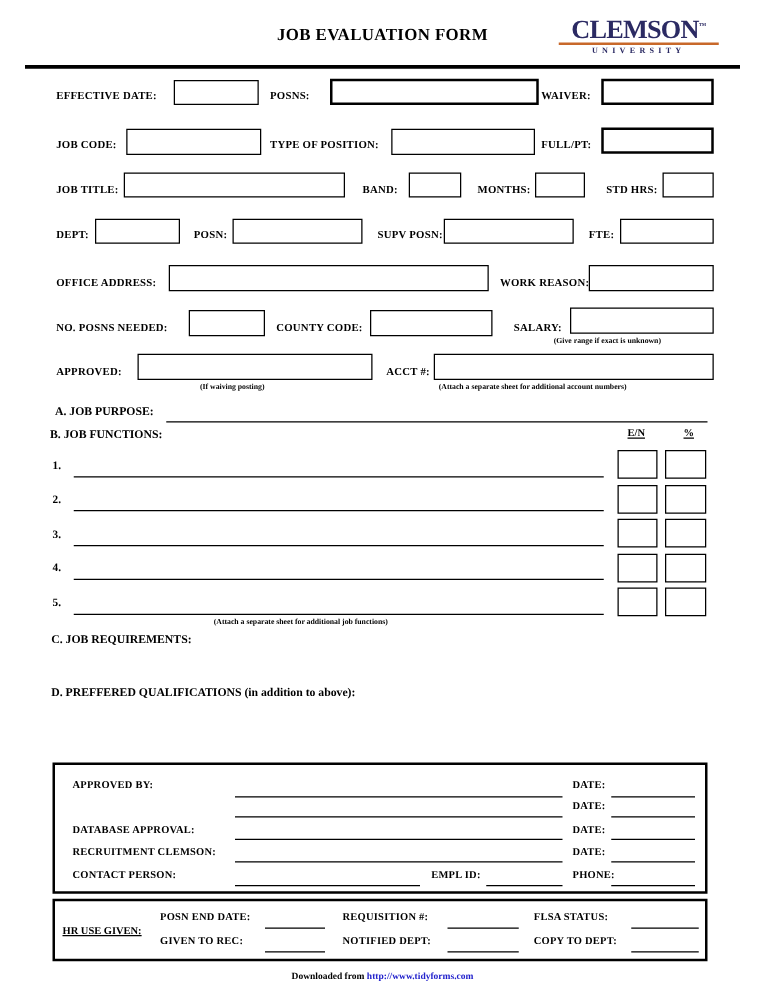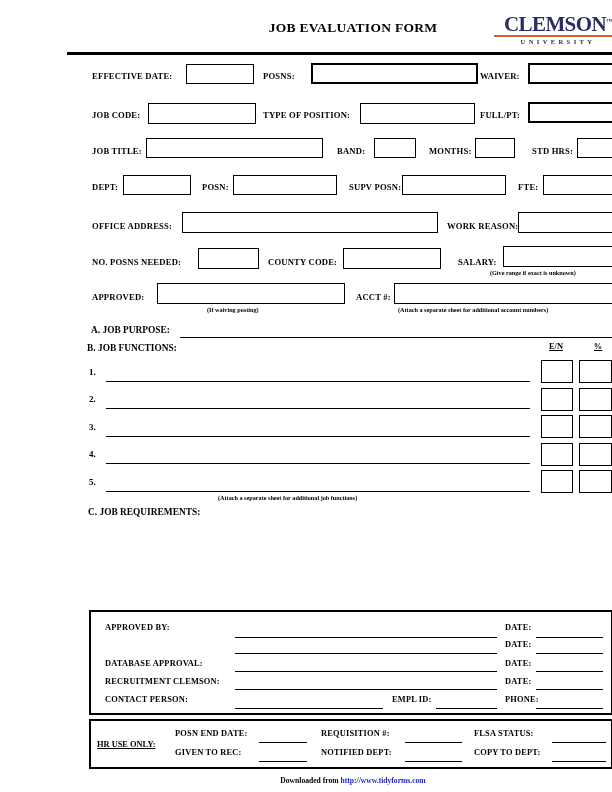--- a/index.html
+++ b/index.html
@@ -11,21 +11,21 @@
     width: 612px;
     height: 792px;
     position: relative;
     font-family: "Liberation Serif", serif;
     color: #000000;
     overflow: hidden;
   }
   .page {
     position: absolute;
     left: 0; top: 0;
-    width: 512px; height: 792px; margin-left: 47px;
+    width: 512px; height: 792px;
   }
 
   
   .title {
     position: absolute;
     left: 0; top: 20px;
     width: 612px;
     text-align: center;
     font-size: 13.5px;
     font-weight: bold;
@@ -271,20 +271,21 @@
 
   <div class="numlabel" style="left:42px; top:477px;">5.</div>
   <div class="rule" style="left:59px; top:491px; width:424px;"></div>
   <div class="box" style="left:494px; top:470px; width:32px; height:23px;"></div>
   <div class="box" style="left:532px; top:470px; width:33px; height:23px;"></div>
 
   <div class="note" style="left:171px; top:494px;">(Attach a separate sheet for additional job functions)</div>
 
   <div class="sec" style="left:41px; top:507px;">C. JOB REQUIREMENTS:</div>
 
+  <div class="sec" style="left:41px; top:550px;">D. PREFFERED QUALIFICATIONS (in addition to above):</div>
 
   <div class="panel" style="left:42px; top:610px; width:524px; height:105px;"></div>
 
   <div class="panel-lbl" style="left:58px; top:623px;">APPROVED BY:</div>
   <div class="rule" style="left:188px; top:637px; width:262px;"></div>
   <div class="panel-lbl" style="left:458px; top:623px;">DATE:</div>
   <div class="rule" style="left:489px; top:637px; width:67px;"></div>
 
   <div class="rule" style="left:188px; top:653px; width:262px;"></div>
   <div class="panel-lbl" style="left:458px; top:640px;">DATE:</div>
@@ -302,21 +303,21 @@
 
   <div class="panel-lbl" style="left:58px; top:695px;">CONTACT PERSON:</div>
   <div class="rule" style="left:188px; top:708px; width:148px;"></div>
   <div class="panel-lbl" style="left:345px; top:695px;">EMPL ID:</div>
   <div class="rule" style="left:389px; top:708px; width:61px;"></div>
   <div class="panel-lbl" style="left:458px; top:695px;">PHONE:</div>
   <div class="rule" style="left:489px; top:708px; width:67px;"></div>
 
   <div class="panel" style="left:42px; top:719px; width:524px; height:50px;"></div>
 
-  <div class="hr-only" style="left:50px; top:740px;">HR USE ONLY:</div>
+  <div class="hr-only" style="left:50px; top:740px;">HR USE GIVEN:</div>
 
   <div class="panel-lbl" style="left:128px; top:729px;">POSN END DATE:</div>
   <div class="rule" style="left:212px; top:742px; width:48px;"></div>
 
   <div class="panel-lbl" style="left:274px; top:729px;">REQUISITION #:</div>
   <div class="rule" style="left:358px; top:742px; width:57px;"></div>
 
   <div class="panel-lbl" style="left:427px; top:729px;">FLSA STATUS:</div>
   <div class="rule" style="left:505px; top:742px; width:54px;"></div>
 

